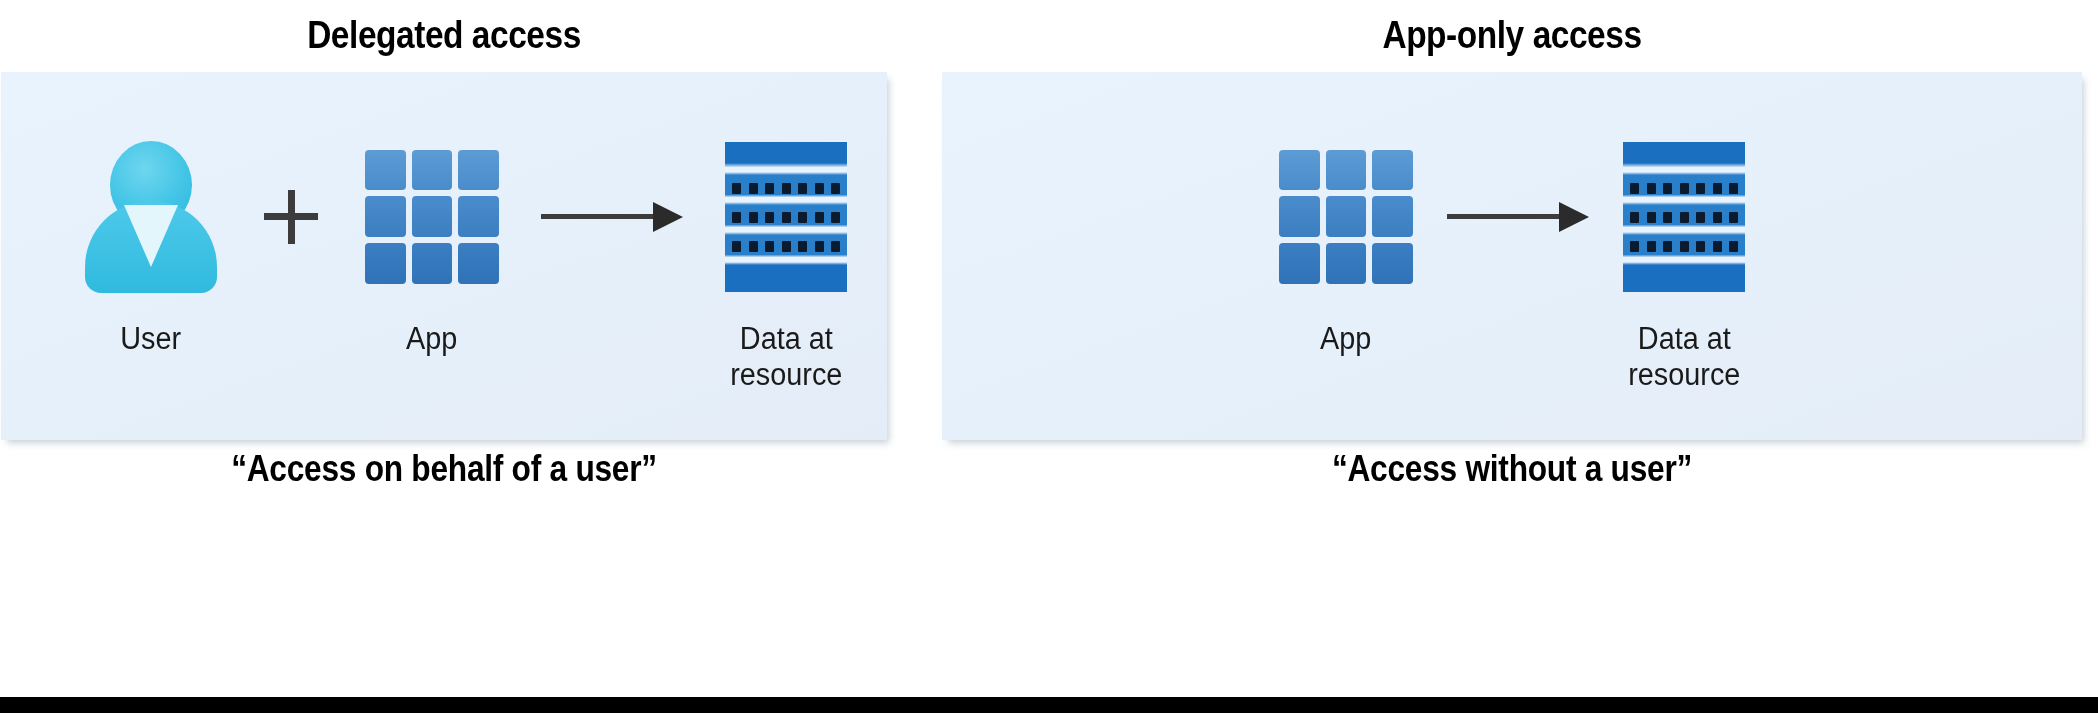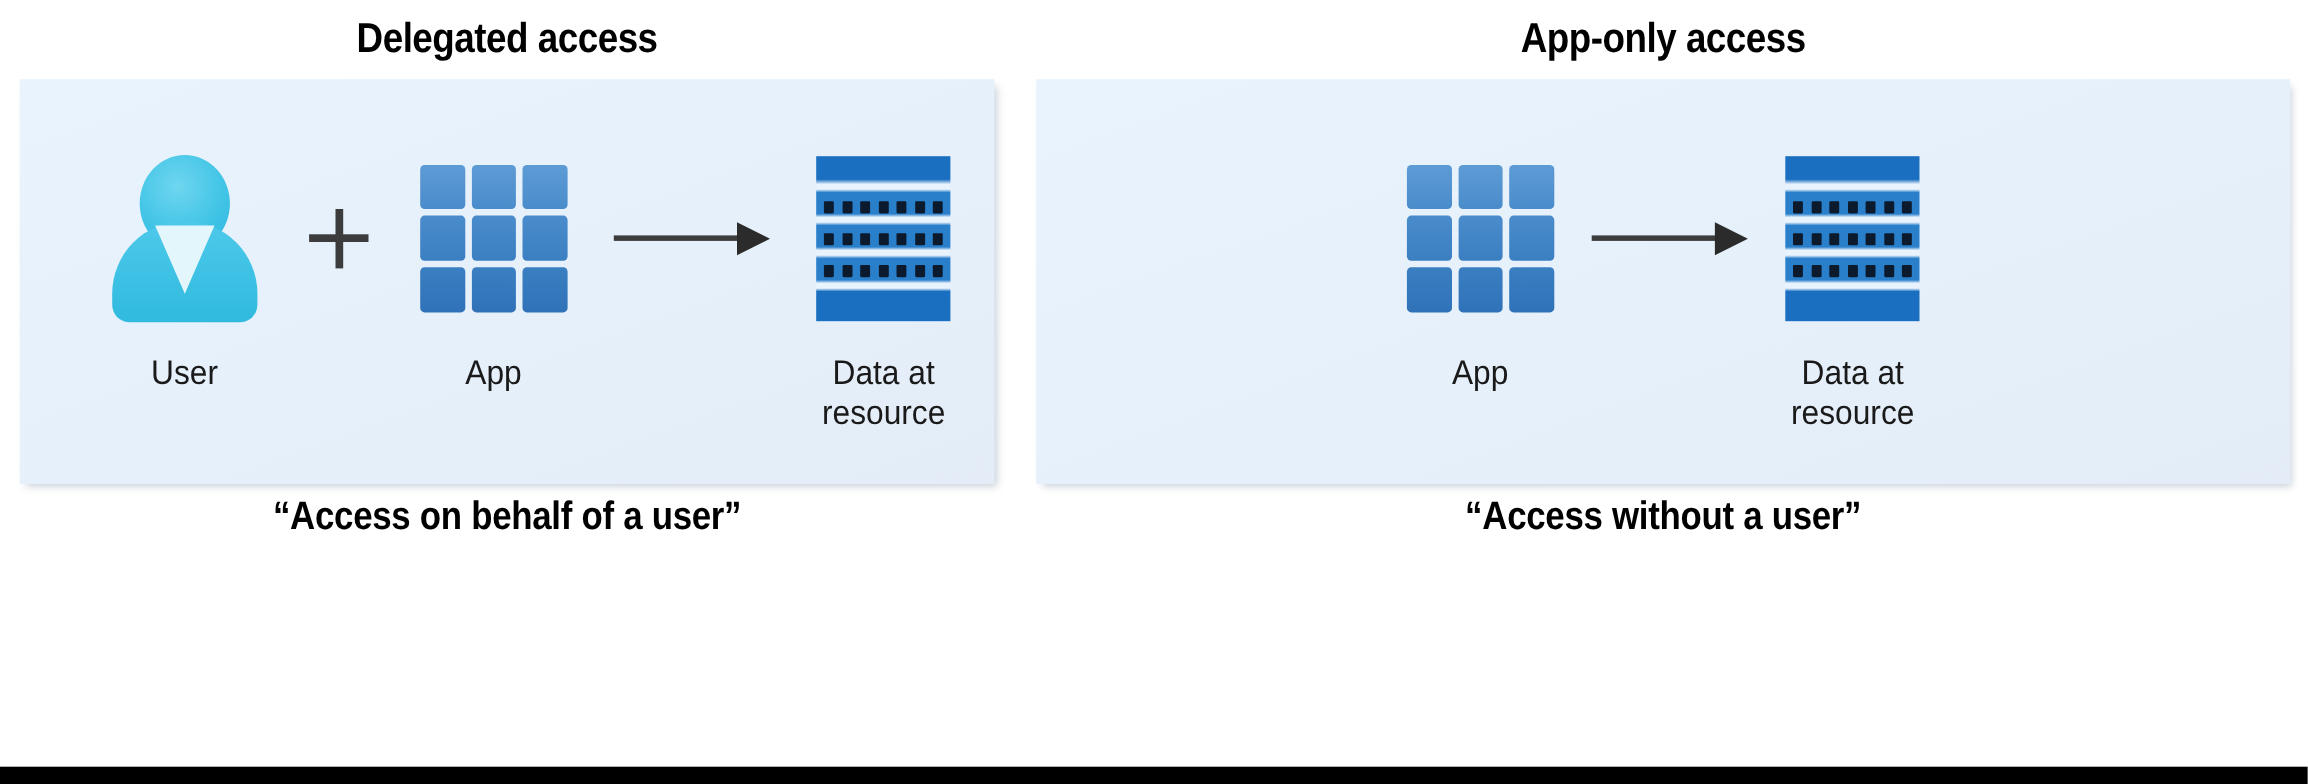--- a/index.html
+++ b/index.html
@@ -16,21 +16,21 @@
     position:absolute;
     left:0;top:0;
     width:2098px;height:697px;
   }
 
   .panel{
     position:absolute;
     top:0;
     height:697px;
   }
-  .panel.left { left:18px;  width:886px; }
+  .panel.left { left:1px;  width:886px; }
   .panel.right{ left:942px; width:1140px; }
 
   .panel-title{
     position:absolute;
     top:14px;
     left:0;width:100%;
     text-align:center;
     font-family:"Liberation Sans", sans-serif;
     font-weight:bold;
     font-size:38px;

